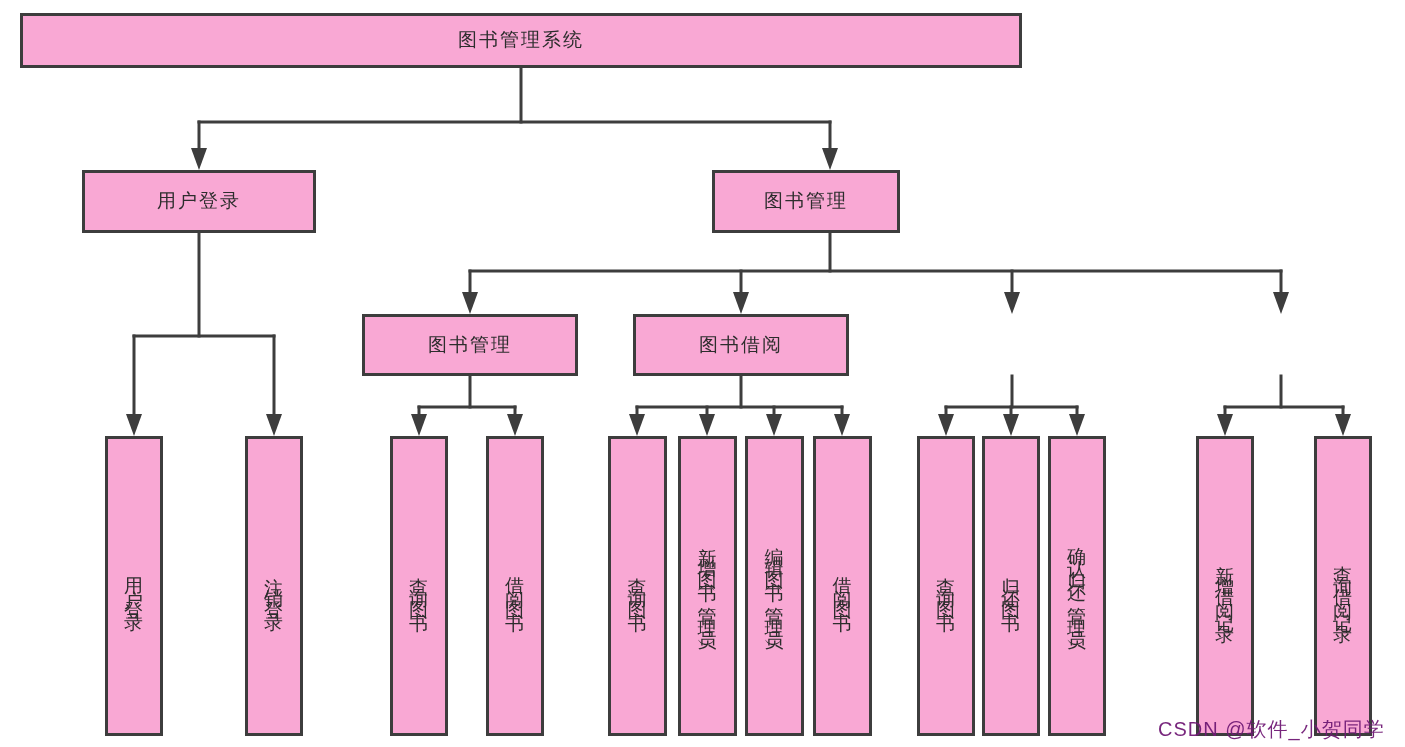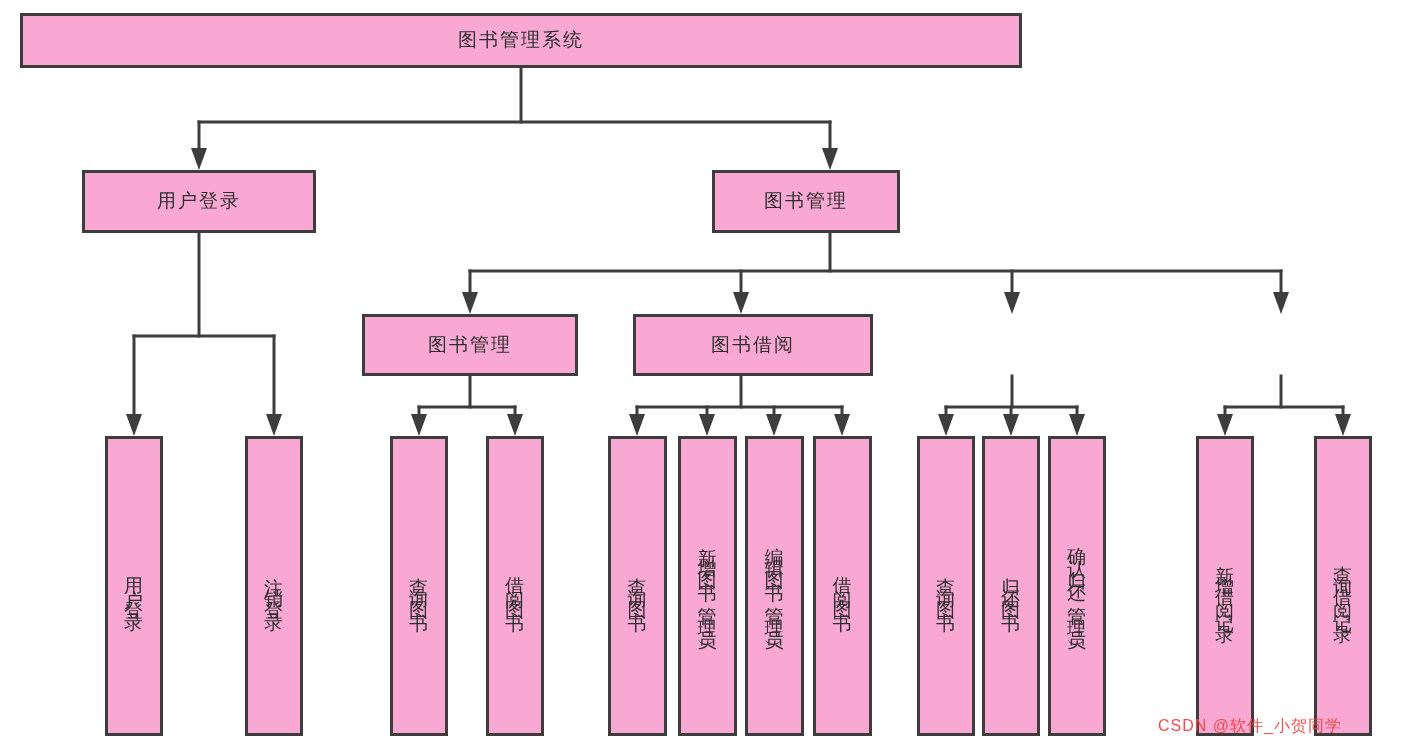--- a/index.html
+++ b/index.html
@@ -29,22 +29,22 @@
   .vbox {
     writing-mode: vertical-rl;
     letter-spacing: 12px;
     line-height: 1;
     white-space: normal;
   }
   .watermark {
     position: absolute;
     left: 1158px;
     top: 716px;
-    font-size: 16px;
-    color: #ef4444;
+    font-size: 20px;
+    color: #701a75;
     letter-spacing: 1px;
     z-index: 5;
     opacity: 0.95;
   }
 </style>
 </head>
 <body>
 
 <div class="canvas">
 
@@ -113,21 +113,21 @@
       <polygon points="1335,414 1351,414 1343,436"></polygon>
     </g>
   </svg>
 
   <div class="box" style="left:20px;top:13px;width:1002px;height:55px">图书管理系统</div>
 
   <div class="box" style="left:82px;top:170px;width:234px;height:63px">用户登录</div>
   <div class="box" style="left:712px;top:170px;width:188px;height:63px">图书管理</div>
 
   <div class="box" style="left:362px;top:314px;width:216px;height:62px">图书管理</div>
-  <div class="box" style="left:633px;top:314px;width:240px;height:62px">图书借阅</div>
+  <div class="box" style="left:633px;top:314px;width:216px;height:62px">图书借阅</div>
 
   <div class="box vbox" style="left:105px;top:436px;width:58px;height:300px">用户登录</div>
   <div class="box vbox" style="left:245px;top:436px;width:58px;height:300px">注销登录</div>
 
   <div class="box vbox" style="left:390px;top:436px;width:58px;height:300px">查询图书</div>
   <div class="box vbox" style="left:486px;top:436px;width:58px;height:300px">借阅图书</div>
 
   <div class="box vbox" style="left:608px;top:436px;width:59px;height:300px">查询图书</div>
   <div class="box vbox" style="left:678px;top:436px;width:59px;height:300px">新增图书（管理员）</div>
   <div class="box vbox" style="left:745px;top:436px;width:59px;height:300px">编辑图书（管理员）</div>

